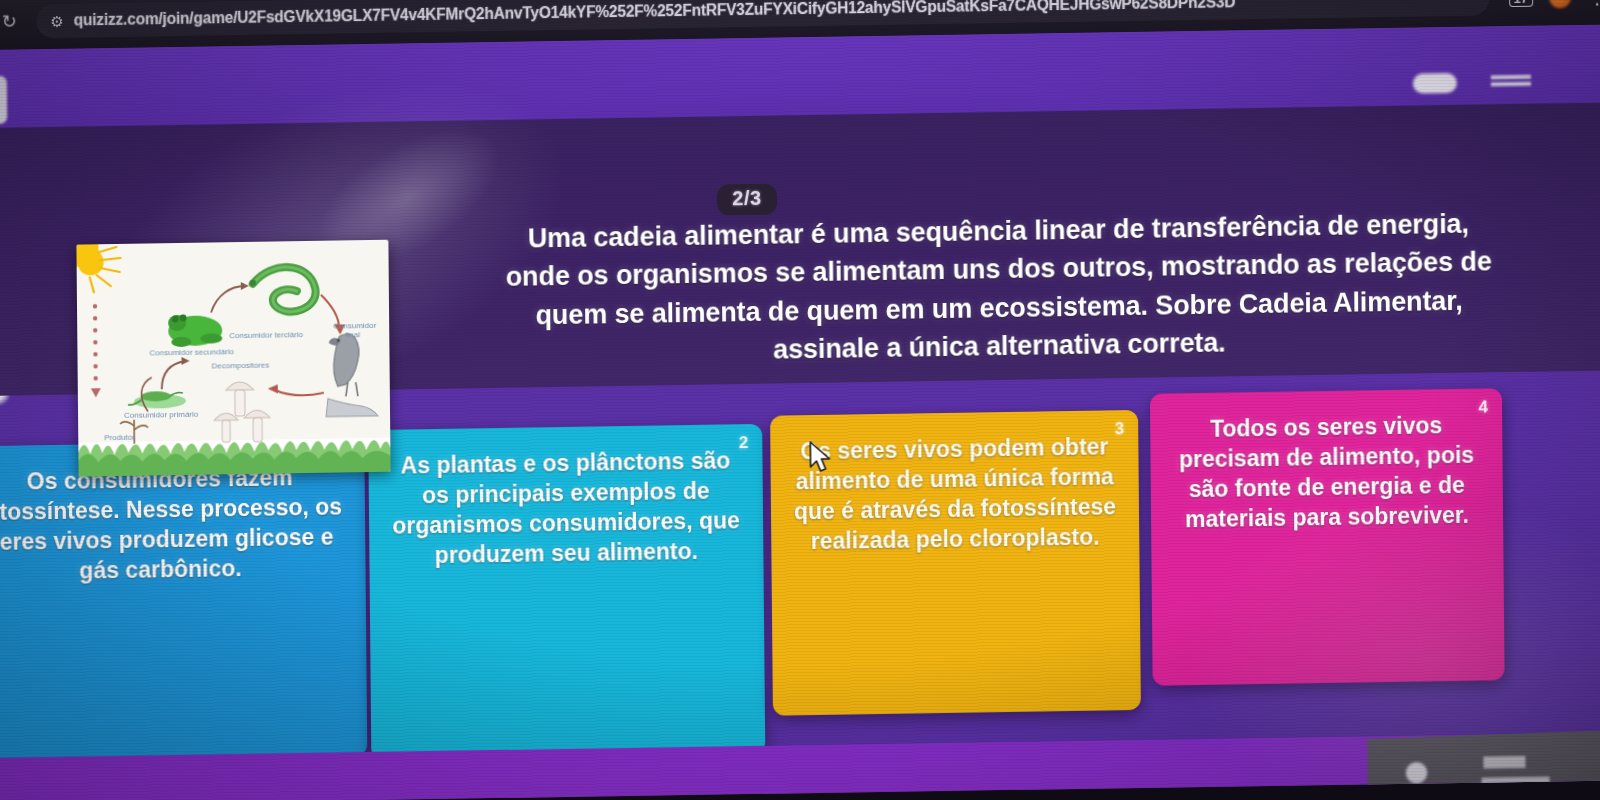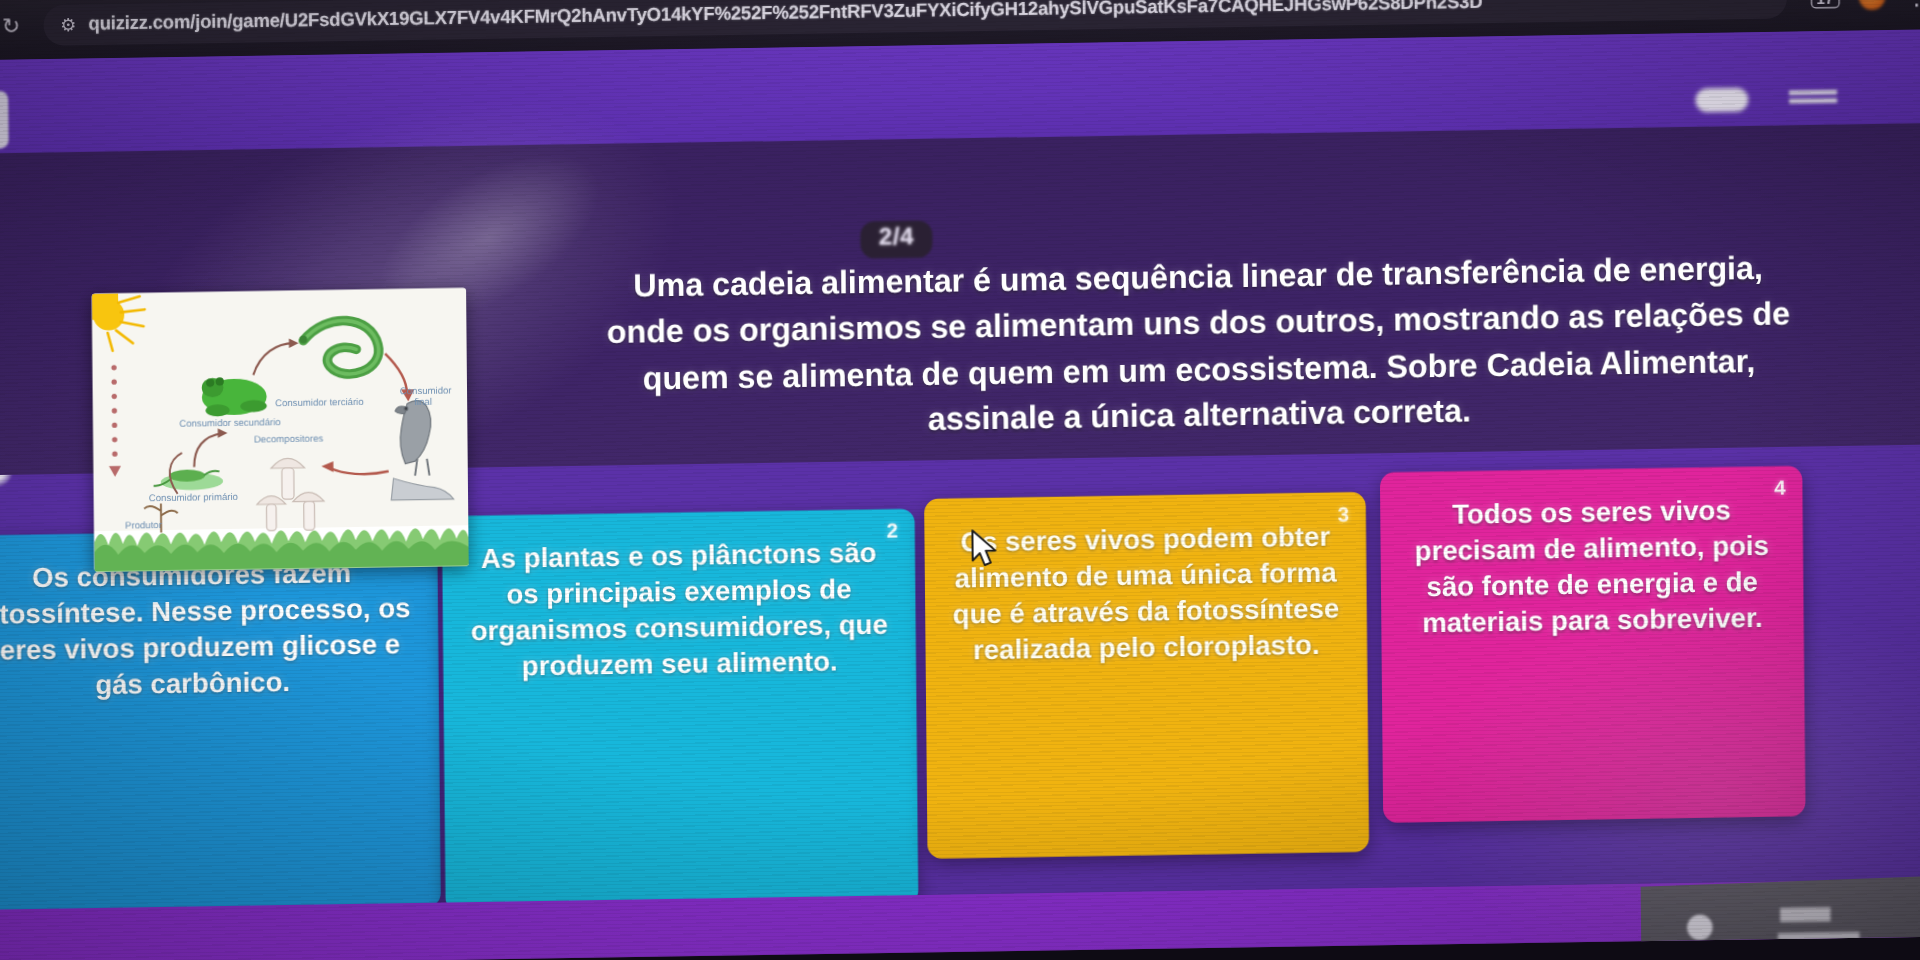--- a/index.html
+++ b/index.html
@@ -300,21 +300,21 @@
     <div class="topbar"></div>
     <div class="left-widget"></div>
     <div class="left-mini-icon"></div>
     <div class="topbar-right">
       <span class="pill-white"></span>
       <span class="pill-lines"></span>
     </div>
 
     <div class="qpanel"></div>
 
-    <div class="counter">2/4</div>
+    <div class="counter">2/3</div>
 
     <div class="qtext">Uma cadeia alimentar é uma sequência linear de transferência de energia, onde os organismos se alimentam uns dos outros, mostrando as relações de quem se alimenta de quem em um ecossistema. Sobre Cadeia Alimentar, assinale a única alternativa correta.</div>
 
     <div class="qimage">
       <svg viewBox="0 0 312 232" xmlns="http://www.w3.org/2000/svg">
         <rect x="0" y="0" width="312" height="232" fill="#f7f6f1"></rect>
 
         <g>
           <circle cx="14" cy="18" r="13" fill="#f5c518"></circle>
           <rect x="0" y="0" width="22" height="22" fill="#f5c518"></rect>

